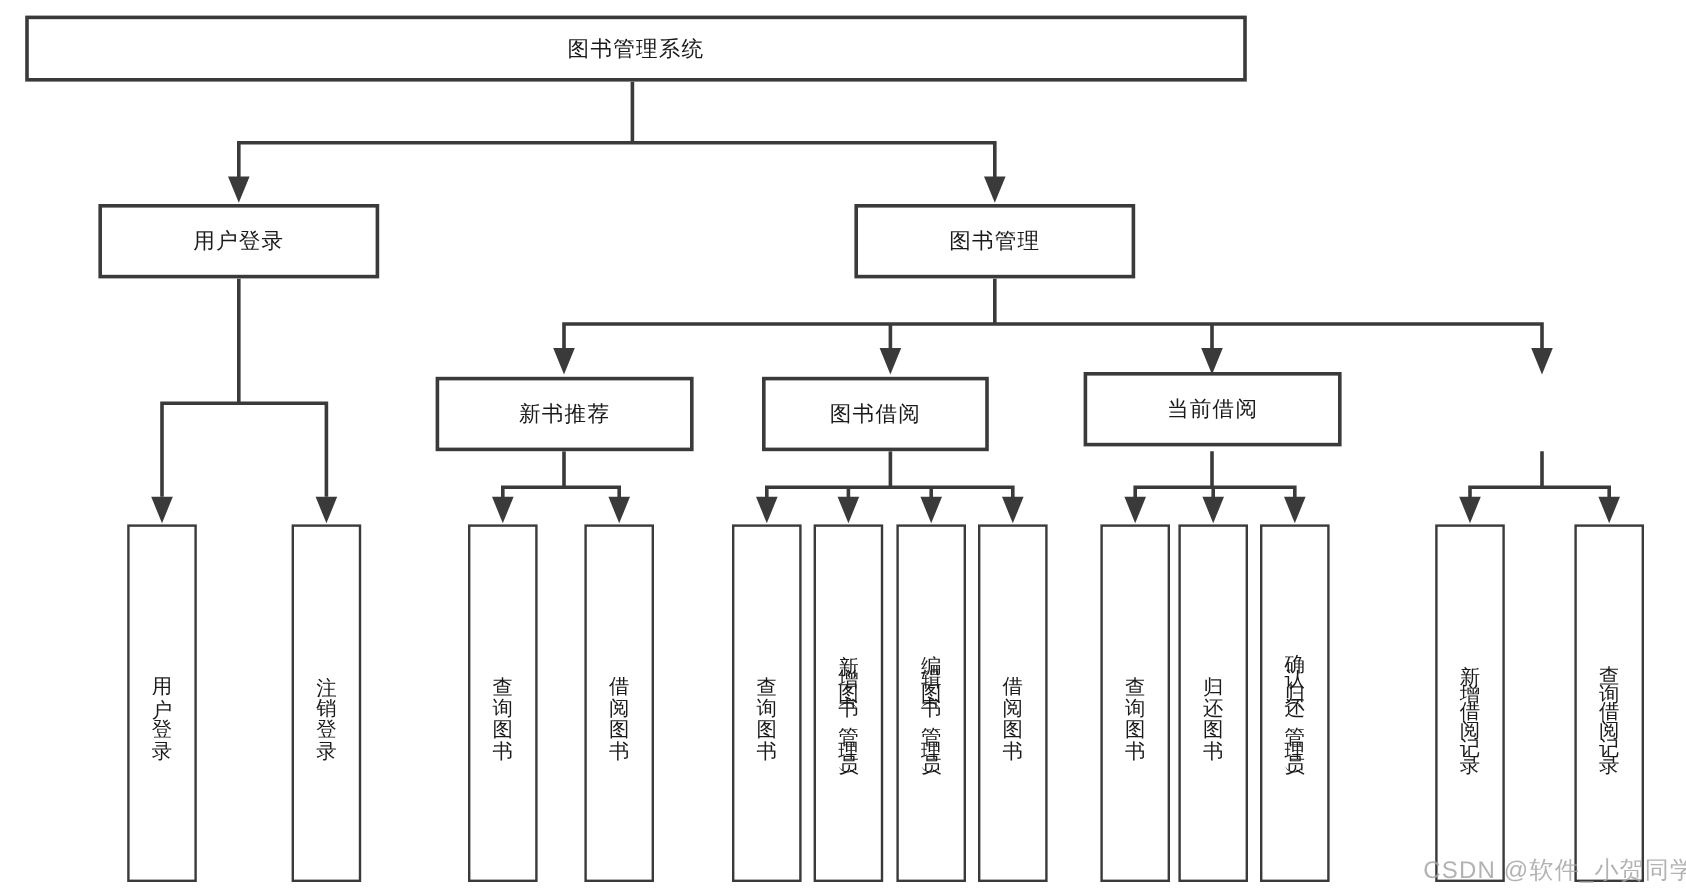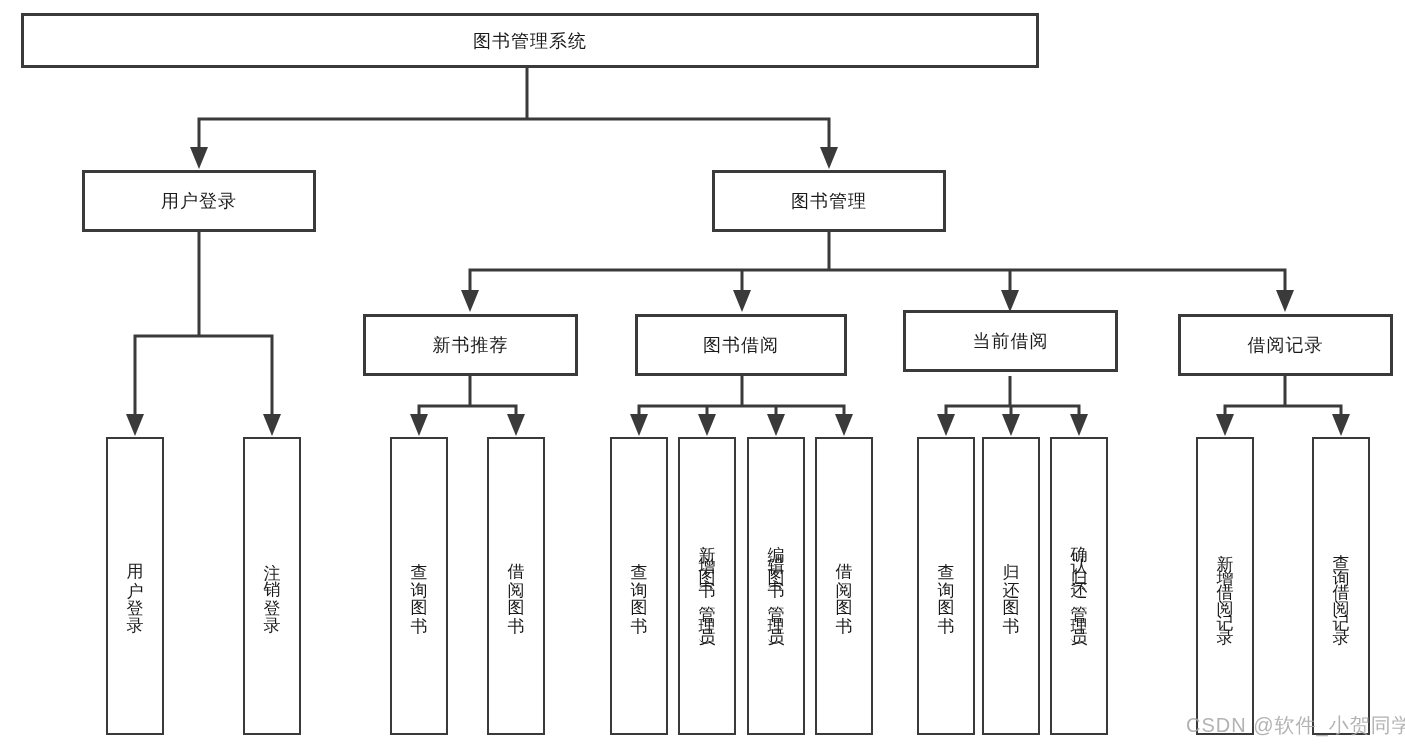--- a/index.html
+++ b/index.html
@@ -130,28 +130,25 @@
   <div class="hnode" style="left:82px;top:170px;width:234px;height:62px">
     <span>用户登录</span>
   </div>
   <div class="hnode" style="left:363px;top:314px;width:215px;height:62px">
     <span>新书推荐</span>
   </div>
 
   <div class="hnode" style="left:712px;top:170px;width:234px;height:62px">
     <span>图书管理</span>
   </div>
-  <div class="hnode" style="left:635px;top:314px;width:212px;height:62px">
+  <div class="hnode" style="left:635px;top:314px;width:189px;height:62px">
     <span>图书借阅</span>
   </div>
   <div class="hnode" style="left:903px;top:310px;width:215px;height:62px">
     <span>当前借阅</span>
-  </div>
-  <div class="hnode" style="left:1178px;top:314px;width:215px;height:62px">
-    <span>借阅记录</span>
   </div>
 
   <div class="vnode" style="left:106px">
     <span class="vs">用户登录</span>
   </div>
   <div class="vnode" style="left:243px">
     <span class="vs">注销登录</span>
   </div>
 
   <div class="vnode" style="left:390px">

